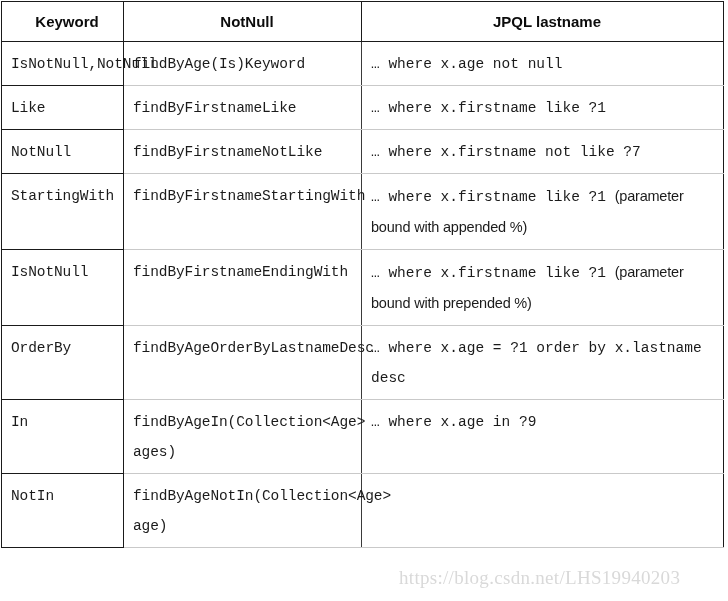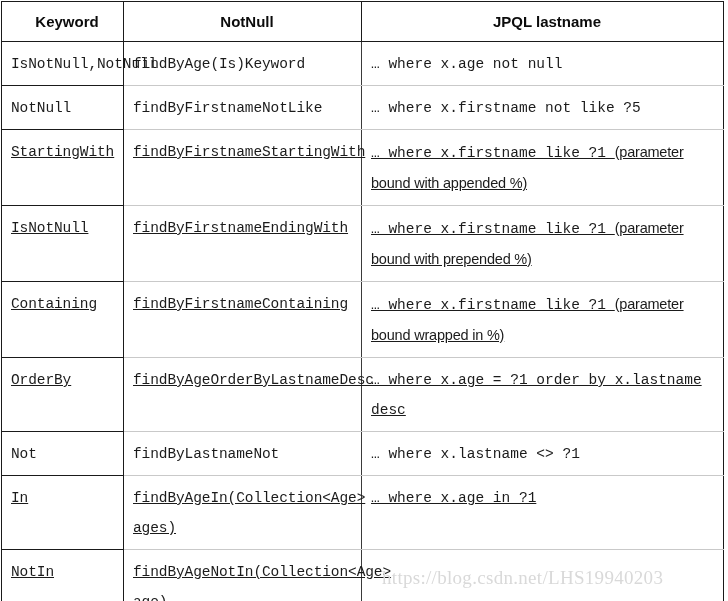--- a/index.html
+++ b/index.html
@@ -19,21 +19,21 @@
   #page {
     position: relative;
     width: 728px;
     height: 601px;
     background: #ffffff;
   }
 
   
   .watermark {
     position: absolute;
-    left: 382px;
+    left: 399px;
     top: 566px;
     font-family: "Liberation Serif", "DejaVu Serif", serif;
     font-size: 19px;
     letter-spacing: 0.3px;
     color: #d9d9d9;
     white-space: nowrap;
     pointer-events: none;
     z-index: 5;
     text-align: center;
   }
@@ -85,21 +85,21 @@
     font-size: 14.5px;
     line-height: 30px;
     color: #1b1b1b;
     white-space: nowrap;
     letter-spacing: -0.1px;
   }
   .cell.wrap { white-space: normal; }
 
   
   .h1 { min-height: 19px; }
-  .h2 { min-height: 49px; text-decoration: underline; }
+  .h2 { min-height: 49px; }
 
   
   .note {
     font-family: "Liberation Sans", "DejaVu Sans", sans-serif;
     font-size: 14.5px;
     letter-spacing: -0.2px;
     color: #1b1b1b;
   }
   .mono {
     font-family: "Liberation Mono", "DejaVu Sans Mono", monospace;
@@ -149,27 +149,38 @@
           </td>
           <td class="sample">
             <div class="cell h1">findByAge(Is)Keyword</div>
           </td>
           <td class="jpql">
             <div class="jpql-wrap h1"><span class="mono">… where x.age not null</span></div>
           </td>
         </tr>
         <tr class="row">
           <td class="keyword">
+            <div class="cell h1">Like</div>
+          </td>
+          <td class="sample">
+            <div class="cell h1">findByFirstnameLike</div>
+          </td>
+          <td class="jpql">
+            <div class="jpql-wrap h1"><span class="mono">… where x.firstname like ?1</span></div>
+          </td>
+        </tr>
+        <tr class="row">
+          <td class="keyword">
             <div class="cell h1">NotNull</div>
           </td>
           <td class="sample">
             <div class="cell h1">findByFirstnameNotLike</div>
           </td>
           <td class="jpql">
-            <div class="jpql-wrap h1"><span class="mono">… where x.firstname not like ?5</span></div>
+            <div class="jpql-wrap h1"><span class="mono">… where x.firstname not like ?7</span></div>
           </td>
         </tr>
         <tr class="row">
           <td class="keyword">
             <div class="cell h2">StartingWith</div>
           </td>
           <td class="sample">
             <div class="cell h2">findByFirstnameStartingWith</div>
           </td>
           <td class="jpql">
@@ -182,60 +193,38 @@
           </td>
           <td class="sample">
             <div class="cell h2">findByFirstnameEndingWith</div>
           </td>
           <td class="jpql">
             <div class="jpql-wrap h2"><span class="mono">… where x.firstname like ?1 </span><span class="note">(parameter bound with prepended %)</span></div>
           </td>
         </tr>
         <tr class="row">
           <td class="keyword">
-            <div class="cell h2">Containing</div>
-          </td>
-          <td class="sample">
-            <div class="cell h2">findByFirstnameContaining</div>
-          </td>
-          <td class="jpql">
-            <div class="jpql-wrap h2"><span class="mono">… where x.firstname like ?1 </span><span class="note">(parameter bound wrapped in %)</span></div>
-          </td>
-        </tr>
-        <tr class="row">
-          <td class="keyword">
             <div class="cell h2">OrderBy</div>
           </td>
           <td class="sample">
             <div class="cell h2">findByAgeOrderByLastnameDesc</div>
           </td>
           <td class="jpql">
             <div class="jpql-wrap h2"><span class="mono">… where x.age = ?1 order by x.lastname desc</span></div>
           </td>
         </tr>
         <tr class="row">
           <td class="keyword">
-            <div class="cell h1">Not</div>
-          </td>
-          <td class="sample">
-            <div class="cell h1">findByLastnameNot</div>
-          </td>
-          <td class="jpql">
-            <div class="jpql-wrap h1"><span class="mono">… where x.lastname &lt;&gt; ?1</span></div>
-          </td>
-        </tr>
-        <tr class="row">
-          <td class="keyword">
             <div class="cell h2">In</div>
           </td>
           <td class="sample">
             <div class="cell wrap h2">findByAgeIn(Collection&lt;Age&gt; ages)</div>
           </td>
           <td class="jpql">
-            <div class="jpql-wrap h2"><span class="mono">… where x.age in ?1</span></div>
+            <div class="jpql-wrap h2"><span class="mono">… where x.age in ?9</span></div>
           </td>
         </tr>
         <tr class="row">
           <td class="keyword">
             <div class="cell h2">NotIn</div>
           </td>
           <td class="sample">
             <div class="cell wrap h2">findByAgeNotIn(Collection&lt;Age&gt; age)</div>
           </td>
           <td class="jpql">

